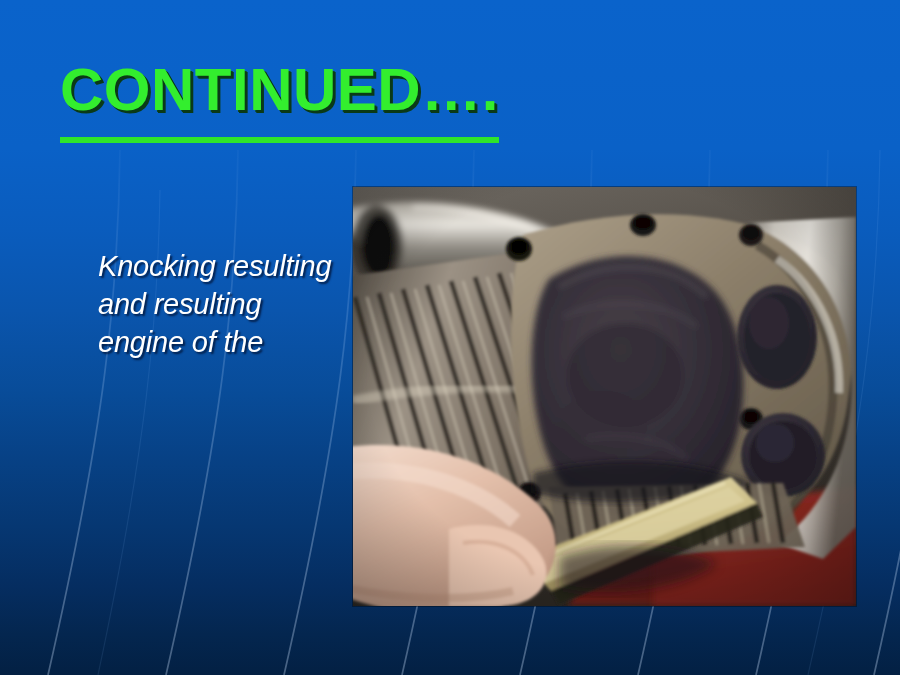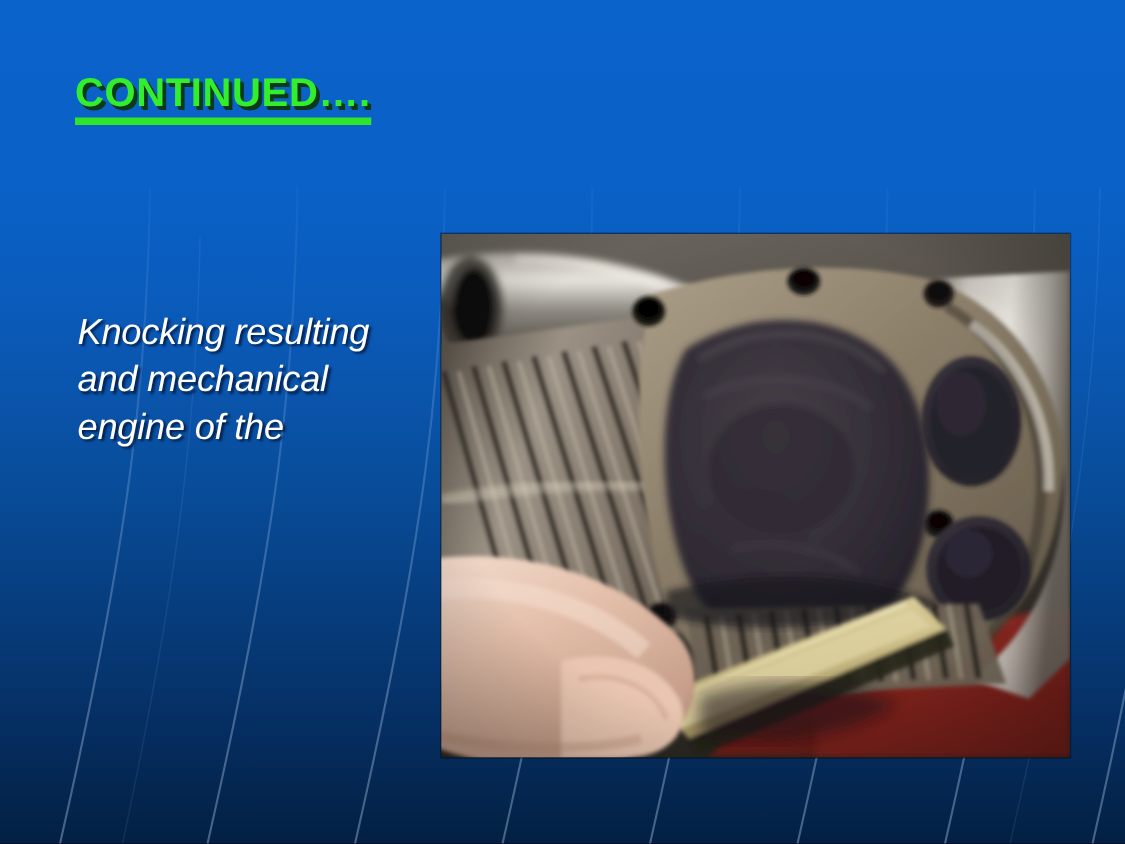--- a/index.html
+++ b/index.html
@@ -44,45 +44,46 @@
 
   
   #title-block {
     position: absolute;
     left: 60px;
     top: 58px;
     width: 760px;
   }
   #title-text {
     display: inline-block;
-    font-size: 32px;
+    font-size: 60px;
     font-weight: bold;
     letter-spacing: 0.5px;
     color: #33ee2e;
     text-shadow: 3px 3px 0px #0a3a17, 2px 2px 0 #0d4a1d;
     border-bottom: 6px solid #2fe52a;
-    padding-bottom: 2px;
+    padding-bottom: 16px;
     line-height: 1.05;
   }
 
   
   #body-block {
     position: absolute;
     left: 62px;
     top: 248px;
     width: 290px;
   }
   .body-line {
     font-size: 29px;
     font-style: italic;
     color: #ffffff;
     line-height: 1.31;
     white-space: nowrap;
     text-shadow: 2px 2px 2px rgba(0,12,40,0.75);
     letter-spacing: -0.2px;
+    margin-left: 36px;
   }
 
   
   #photo-frame {
     position: absolute;
     left: 353px;
     top: 187px;
     width: 503px;
     height: 419px;
     overflow: hidden;
@@ -146,21 +147,21 @@
       <path d="M 880 150 C 878 300 864 430 808 675"></path>
     </g>
   </svg>
 
   <div id="title-block">
     <span id="title-text">CONTINUED….</span>
   </div>
 
   <div id="body-block">
     <div class="body-line">Knocking resulting</div>
-    <div class="body-line">and mechanical</div>
+    <div class="body-line">and resulting</div>
     <div class="body-line">engine of the</div>
   </div>
 
   <div id="photo-frame">
     <svg id="photo-canvas" class="photo-blur" viewBox="0 0 503 419" preserveAspectRatio="none" aria-hidden="true">
       <defs>
         <linearGradient id="bgTop" x1="0" y1="0" x2="0.3" y2="1">
           <stop offset="0" stop-color="#6f6a63"></stop>
           <stop offset="0.5" stop-color="#4a443d"></stop>
           <stop offset="1" stop-color="#2b2722"></stop>

